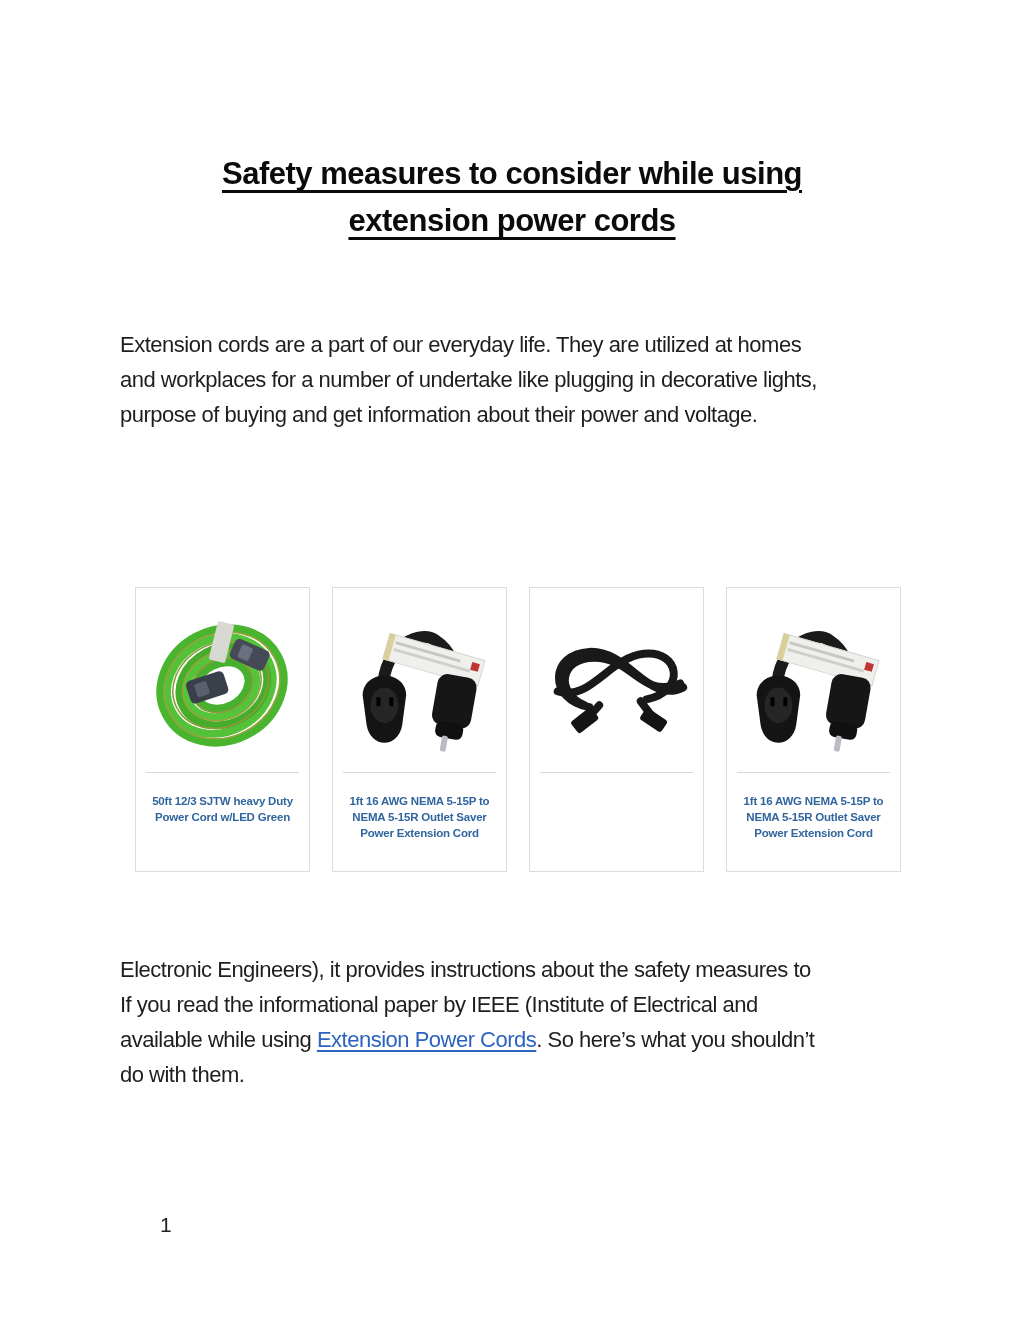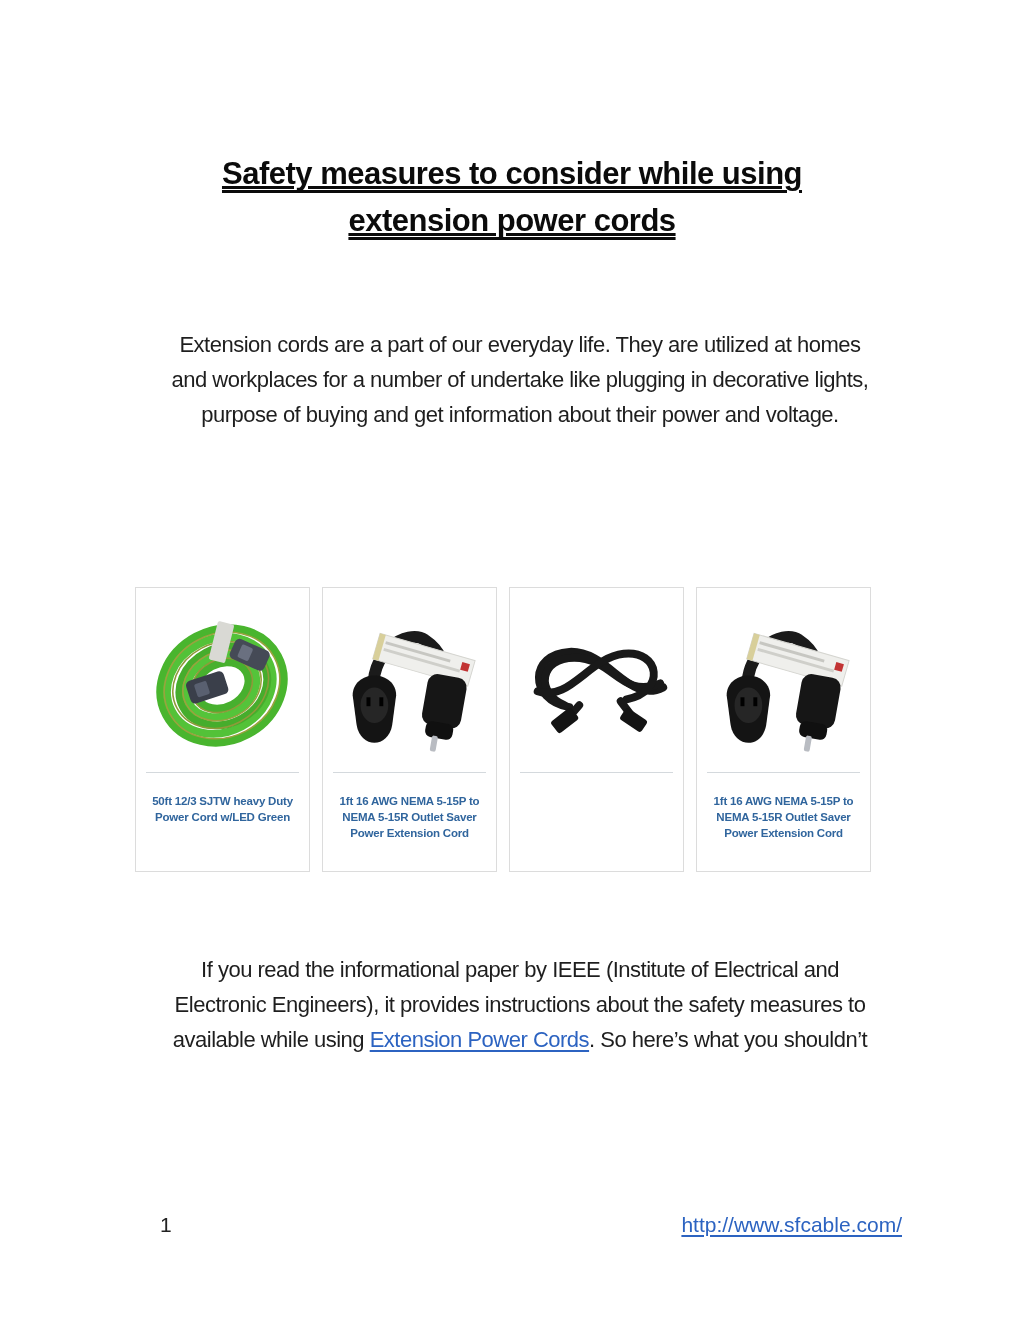--- a/index.html
+++ b/index.html
@@ -2,33 +2,33 @@
 <html><head>
 <meta charset="utf-8">
 <style>
   html,body { margin:0; padding:0; background:#ffffff; }
   .page { position:relative; width:1024px; height:1325px; background:#ffffff; overflow:hidden;
           font-family:"Liberation Sans", sans-serif; }
 
   
   .title { position:absolute; top:150px; left:0; width:1024px; text-align:center;
            font-weight:bold; font-size:31px; line-height:47px; letter-spacing:-0.5px; color:#0b0b0b; }
-  .title-line { display:block;text-decoration:underline; }
+  .title-line { display:block; }
   .title-line > span { text-decoration:underline; text-decoration-thickness:3px; text-underline-offset:6px; }
 
   
   .para { position:absolute; left:120px; width:800px; font-size:22px; line-height:35px;
-          letter-spacing:-0.5px; color:#1e1e1e;text-align:center; }
+          letter-spacing:-0.5px; color:#1e1e1e; }
   .para .pline { white-space:nowrap; }
   #para1 { top:327px; }
   #para2 { top:952px; }
   .doc-link { color:#2c63c1; text-decoration:underline; text-underline-offset:3px; cursor:pointer; }
 
   
-  .products { position:absolute; left:135px; top:587px; display:flex; gap:12px; }
+  .products { position:absolute; left:135px; top:587px; display:flex; gap:22px; }
   .card { width:175px; height:285px; background:#ffffff; border:1px solid #dcdcdc; box-sizing:border-box; }
   .card-img { display:block; width:173px; height:184px; }
   .card-hr { border:0; border-top:1px solid #d4d9dd; margin:0 10px; }
   .caption { margin-top:20px; padding:0 6px; text-align:center; font-weight:bold;
              font-size:11.5px; line-height:16px; letter-spacing:-0.2px; color:#30659d; }
 
   
   .footer-num  { position:absolute; left:160px; top:1212px; font-size:21px; line-height:26px; color:#222222; }
   .footer-link { position:absolute; right:122px; top:1212px; font-size:21px; line-height:26px; }
 </style>
@@ -144,21 +144,21 @@
       <div class="caption">
         <div>1ft 16 AWG NEMA 5-15P to</div>
         <div>NEMA 5-15R Outlet Saver</div>
         <div>Power Extension Cord</div>
       </div>
     </div>
 
   </div>
 
   <div class="para" id="para2">
+    <div class="pline">Electronic Engineers), it provides instructions about the safety measures to</div>
     <div class="pline">If you read the informational paper by IEEE (Institute of Electrical and</div>
-    <div class="pline">Electronic Engineers), it provides instructions about the safety measures to</div>
     <div class="pline"><span>available while using </span><a class="doc-link">Extension Power Cords</a><span>. So here’s what you shouldn’t</span></div>
+    <div class="pline">do with them.</div>
   </div>
 
   <div class="footer-num">1</div>
-  <a class="footer-link doc-link">http://www.sfcable.com/</a>
 
 </div>
 
 </body></html>

